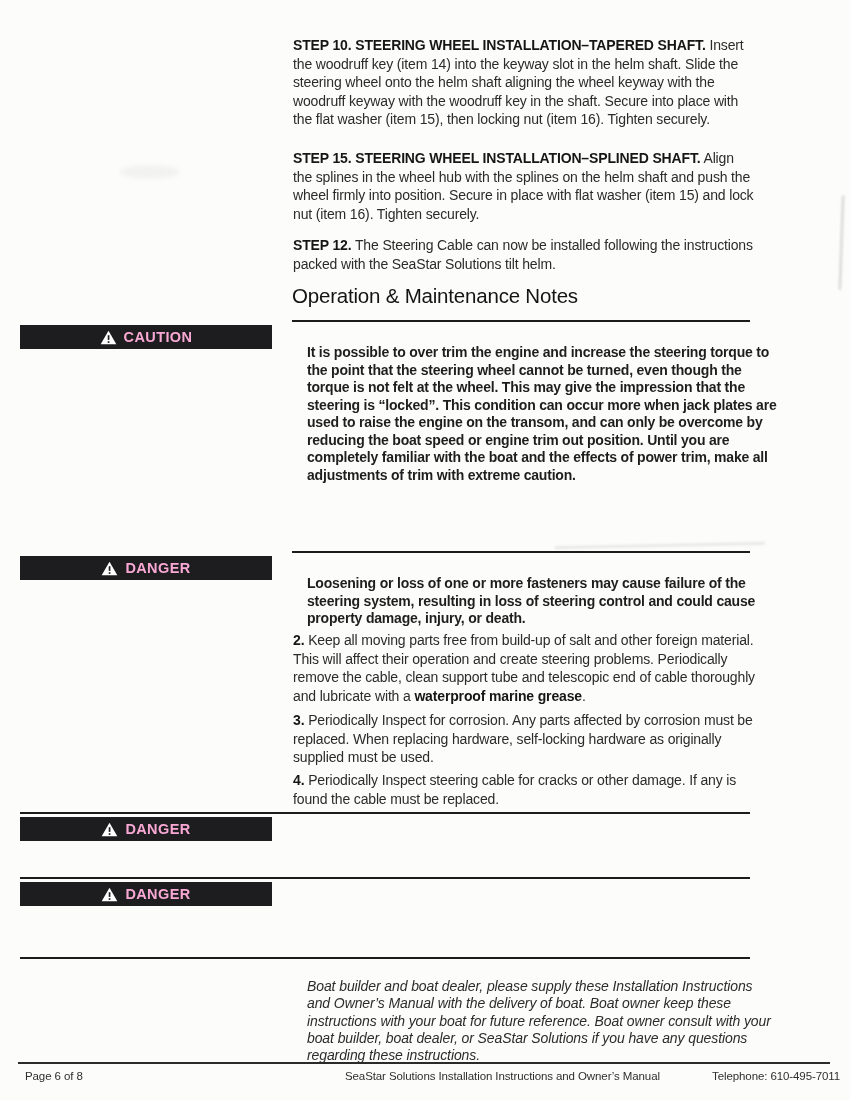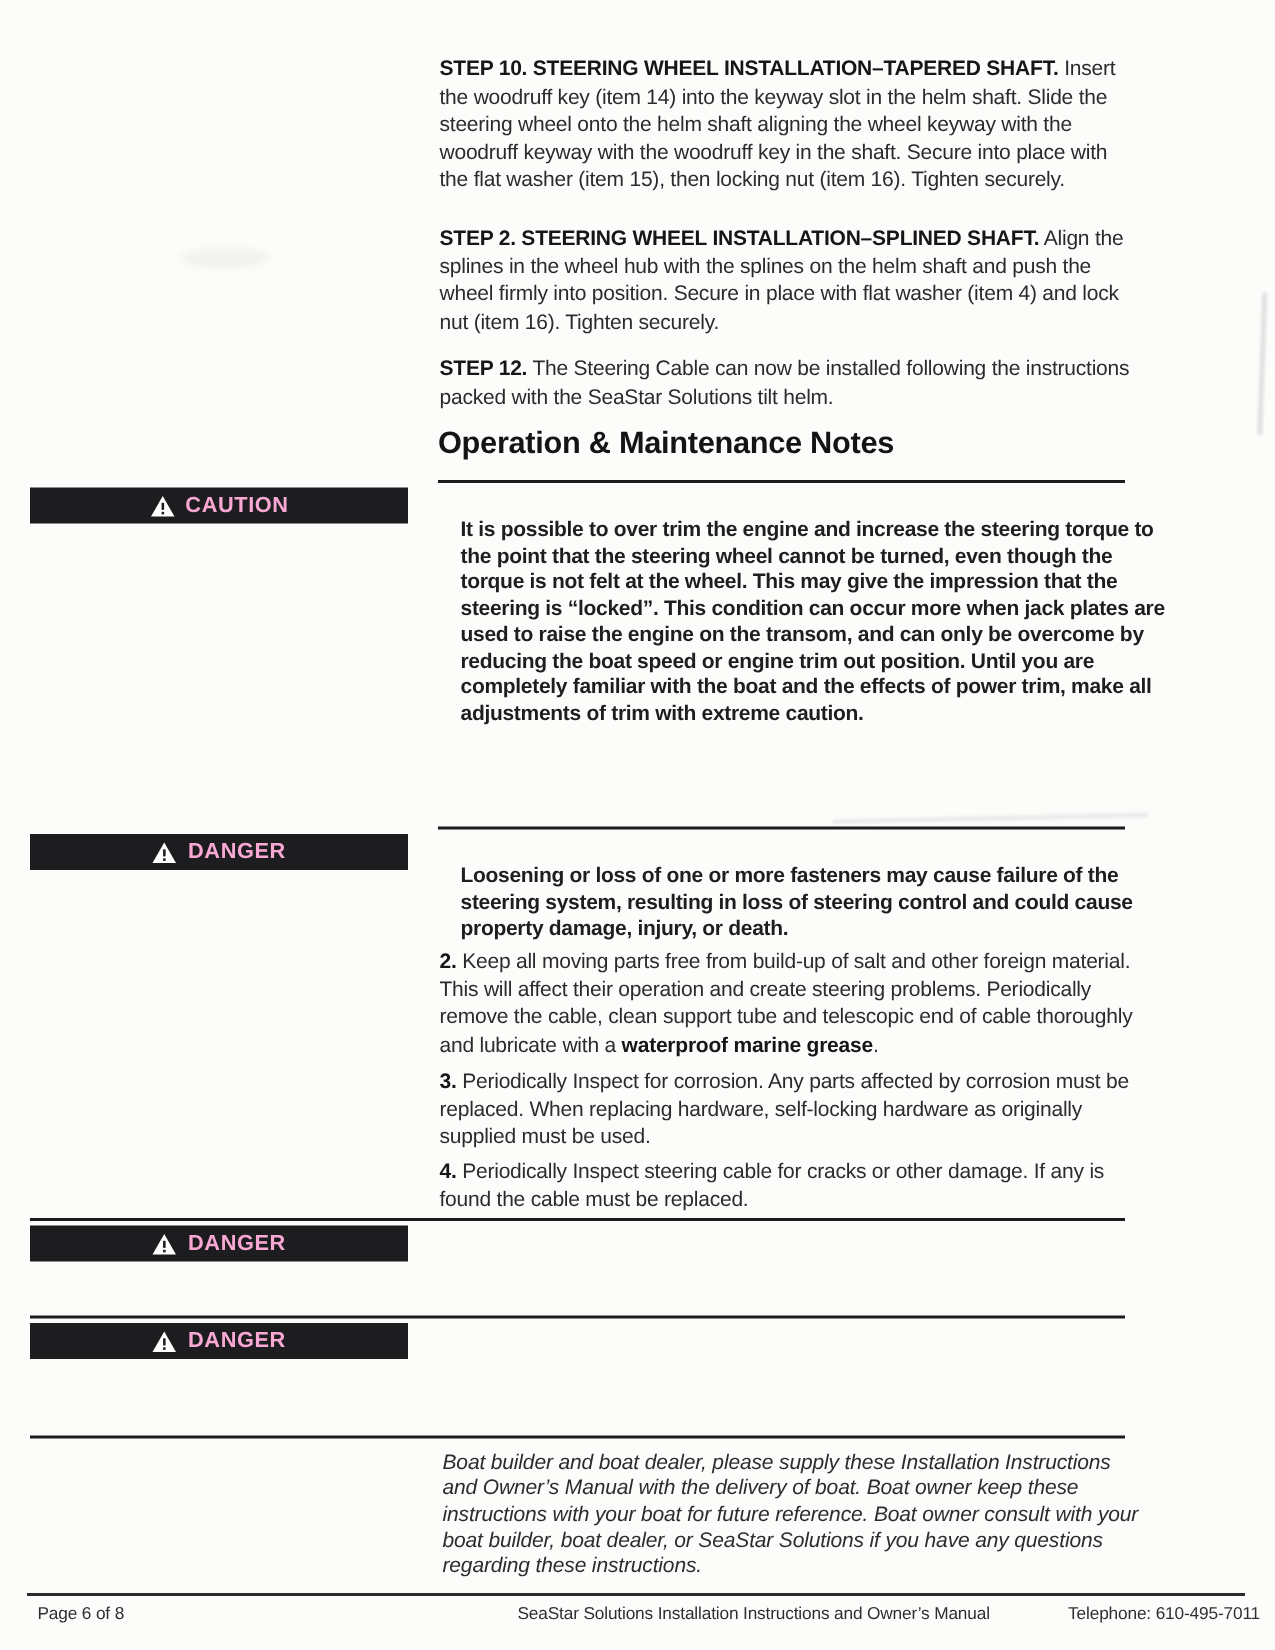--- a/index.html
+++ b/index.html
@@ -12,40 +12,40 @@
   }
   .abs{position:absolute;}
   .body-para{
     left:293px;width:462px;margin:0;
     font-size:14px;line-height:18.6px;letter-spacing:-0.15px;
     color:#2b2b2b;
   }
   .body-para strong, .num{color:#161616;margin-top:16px;}
   .heading{
     left:292px;margin:0;
-    font-size:20.5px;font-weight:bold;letter-spacing:-0.2px;
+    font-size:20.5px;font-weight:normal;letter-spacing:-0.2px;
     color:#141414;
   }
   .hrule{height:2px;background:#1c1c1c;}
   .alert-bar{
     left:20px;width:252px;height:24px;
     background:#1d1d20;color:#f9a8d4;
     display:flex;align-items:center;justify-content:center;gap:7px;
   }
   .bar-label{
     font-weight:bold;font-size:14.5px;letter-spacing:0.4px;line-height:1;
   }
   .tri{width:17px;height:15px;display:block;}
   .alert-body{
     left:293px;width:470px;margin:14px;
     font-weight:bold;font-size:14px;line-height:17.6px;letter-spacing:-0.2px;
     color:#1e1e1e;
   }
   .notice-body{
-    left:295px;width:468px;margin:0;
+    left:295px;width:468px;margin:12px;
     font-style:italic;font-size:14px;line-height:17.3px;letter-spacing:-0.1px;
     color:#2c2c2c;
   }
   .footer-rule{left:18px;top:1062px;width:812px;height:2px;background:#2b2b2b;}
   .footer-text{font-size:11.5px;color:#2f2f2f;letter-spacing:-0.1px;}
   
   .smudge{pointer-events:none;}
   .smudge-right{
     left:840px;top:195px;width:3px;height:95px;
     background:rgba(130,130,130,0.25);
@@ -66,22 +66,22 @@
 <body>
 
 <div class="page">
 
   <p class="abs body-para" style="top:36px">
     <strong>STEP 10. STEERING WHEEL INSTALLATION–TAPERED SHAFT.</strong>
     <span>Insert the woodruff key (item 14) into the keyway slot in the helm shaft. Slide the steering wheel onto the helm shaft aligning the wheel keyway with the woodruff keyway with the woodruff key in the shaft. Secure into place with the flat washer (item 15), then locking nut (item 16). Tighten securely.</span>
   </p>
 
   <p class="abs body-para" style="top:149px">
-    <strong>STEP 2. STEERING WHEEL INSTALLATION–SPLINED SHAFT.</strong>
-    <span>Align the splines in the wheel hub with the splines on the helm shaft and push the wheel firmly into position. Secure in place with flat washer (item 4) and lock nut (item 16). Tighten securely.</span>
+    <strong>STEP 15. STEERING WHEEL INSTALLATION–SPLINED SHAFT.</strong>
+    <span>Align the splines in the wheel hub with the splines on the helm shaft and push the wheel firmly into position. Secure in place with flat washer (item 15) and lock nut (item 16). Tighten securely.</span>
   </p>
 
   <p class="abs body-para" style="top:236px">
     <strong>STEP 12.</strong>
     <span>The Steering Cable can now be installed following the instructions packed with the SeaStar Solutions tilt helm.</span>
   </p>
 
   <h1 class="abs heading" style="top:284px">Operation &amp; Maintenance Notes</h1>
 
   <div class="abs hrule" style="left:292px;top:320px;width:458px"></div>

